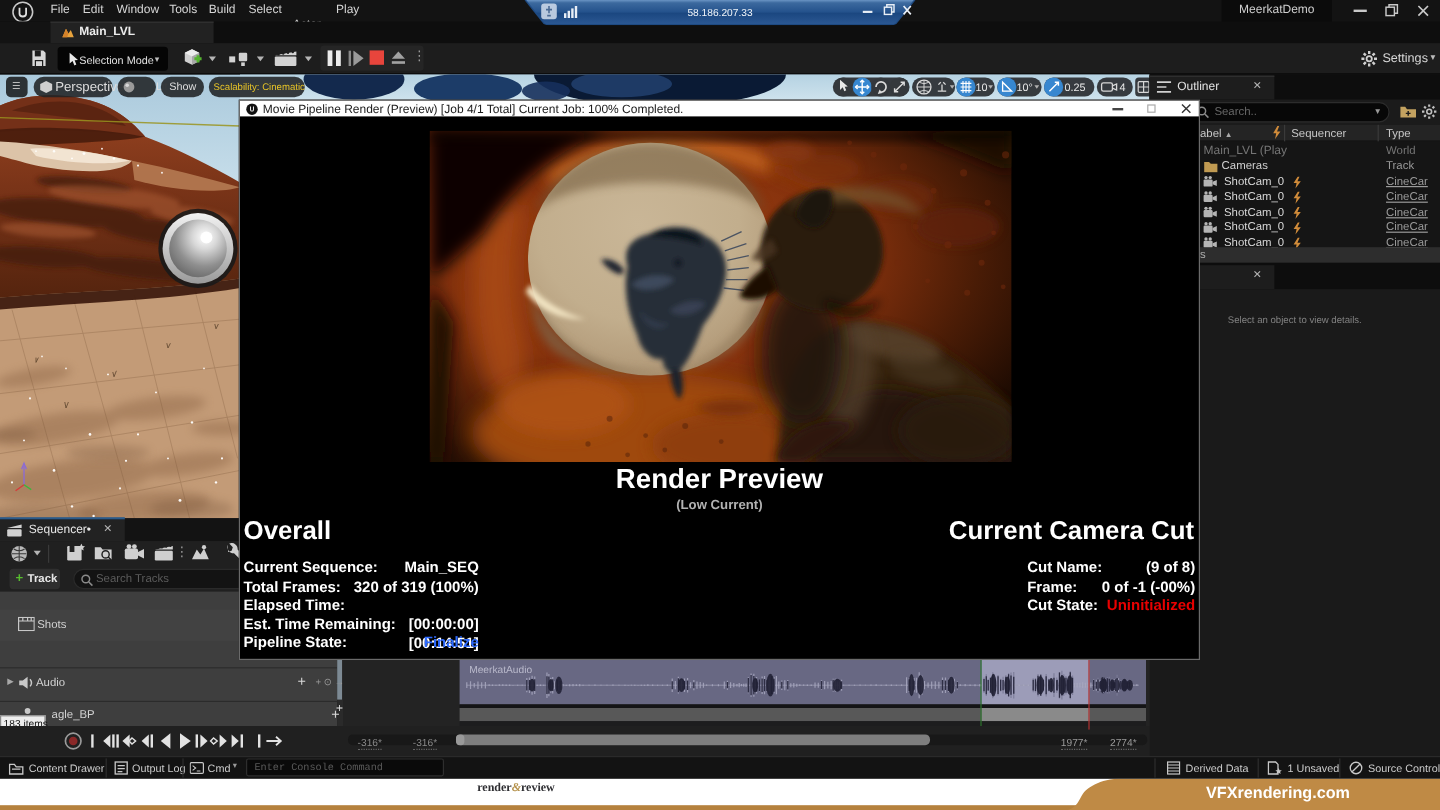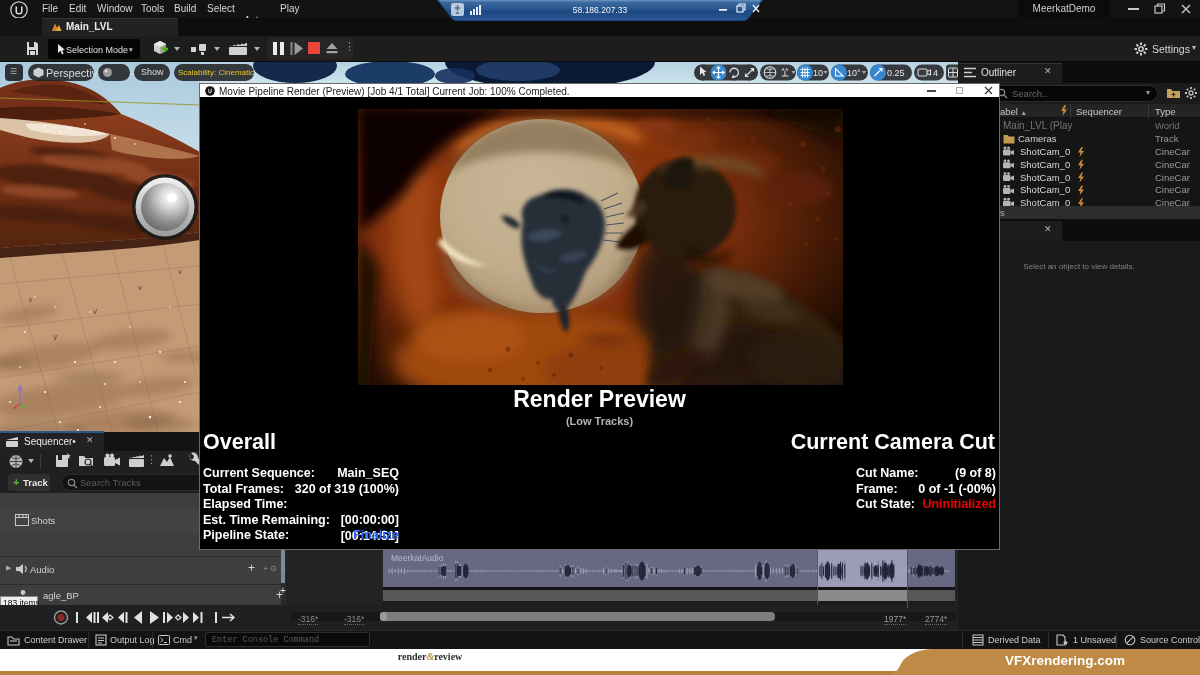--- a/index.html
+++ b/index.html
@@ -381,21 +381,21 @@
           <circle cx="47" cy="2" r="1.4"></circle>
           <circle cx="50.5" cy="2" r="1.4"></circle>
         </g>
       <use href="#cam" y="12.8"></use>
         <use href="#cam" y="25.6"></use>
         <use href="#cam" y="38.4"></use>
         <use href="#cam" y="51.2"></use>
     </g>
   </svg>
   <div class="txt" style="left:1020px;top:146px;font-size:9.5px;color:#d8d8d8;line-height:12.8px;">ShotCam_0<br>ShotCam_0<br>ShotCam_0<br>ShotCam_0<br>ShotCam_0</div>
-  <div class="txt" style="left:1155px;top:146px;font-size:9.5px;color:#9a9a9a;line-height:12.8px;">CineCar<br>CineCar<br>CineCar<br>CineCar<br>CineCar</div>
+  <div class="txt" style="left:1155px;top:146px;font-size:9.5px;color:#9a9a9a;line-height:12.8px;text-decoration:underline;">CineCar<br>CineCar<br>CineCar<br>CineCar<br>CineCar</div>
   <svg class="abs" style="left:1077px;top:147px;" width="8" height="62" viewBox="0 0 8 62">
     <g fill="#d08b3a">
         <path id="bolt" d="M4.5 0 L1 5.5 L3.5 5.5 L2.5 10 L7 4 L4.2 4 L6 0 Z"></path>
         <use href="#bolt" y="12.8"></use>
         <use href="#bolt" y="25.6"></use>
         <use href="#bolt" y="38.4"></use>
         <use href="#bolt" y="51.2"></use>
       </g>
   </svg>
   <div class="abs" style="left:958px;top:206px;width:242px;height:13px;background:#2d2d2d;"></div>
@@ -768,21 +768,21 @@
       <path d="M282 112 C270 120 261 130 258 138 C266 143 280 141 290 132 Z" fill="#1a1006" filter="url(#b2)"></path>
       <path d="M285 90 C278 94 272 100 268 107 C275 110 284 107 290 100 Z" fill="#4a3420" filter="url(#b2)" opacity="0.8"></path>
       <path d="M330 140 C345 148 362 148 376 140 C368 158 343 160 330 148 Z" fill="#170d05" filter="url(#b4)" opacity="0.8"></path>
     </g>
 
     <path d="M288 276 C298 248 326 236 356 244 C338 260 320 270 312 276 Z" fill="#2f1708" filter="url(#b4)"></path>
     <path d="M220 230 C240 222 262 222 280 230 C262 240 238 240 220 230 Z" fill="#6e2c0c" filter="url(#b4)" opacity="0.7"></path>
   </svg>
 
   <div class="txt" style="left:200px;top:386px;width:799px;text-align:center;font-size:23px;font-weight:bold;color:#fff;z-index:52;">Render Preview</div>
-  <div class="txt" style="left:200px;top:415px;width:799px;text-align:center;font-size:11px;font-weight:bold;color:#b2b2b2;z-index:52;">(Low Tracks)</div>
+  <div class="txt" style="left:200px;top:415px;width:799px;text-align:center;font-size:11px;font-weight:bold;color:#b2b2b2;z-index:52;">(Low Current)</div>
   <div class="txt" style="left:203px;top:430px;font-size:21.5px;font-weight:bold;color:#fff;z-index:52;">Overall</div>
   <div class="txt" style="left:790px;top:430px;width:205px;text-align:right;font-size:21.5px;font-weight:bold;color:#fff;z-index:52;">Current Camera Cut</div>
   <div class="abs" style="left:203px;top:466px;width:196px;z-index:52;font-size:12.5px;font-weight:bold;color:#fff;line-height:15.5px;">
     <div style="position:relative;height:15.5px;">Current Sequence:<span style="position:absolute;right:0;">Main_SEQ</span></div>
     <div style="position:relative;height:15.5px;">Total Frames:<span style="position:absolute;right:0;">320 of 319 (100%)</span></div>
     <div style="position:relative;height:15.5px;">Elapsed Time:<span style="position:absolute;right:0;margin-top:32px;">[00:14:51]</span></div>
     <div style="position:relative;height:15.5px;">Est. Time Remaining:<span style="position:absolute;right:0;">[00:00:00]</span></div>
     <div style="position:relative;height:15.5px;">Pipeline State:<span style="position:absolute;right:0;color:#2e6bff;">Finalize</span></div>
   </div>
   <div class="abs" style="left:856px;top:466px;width:140px;z-index:52;font-size:12.5px;font-weight:bold;color:#fff;line-height:15.5px;">

